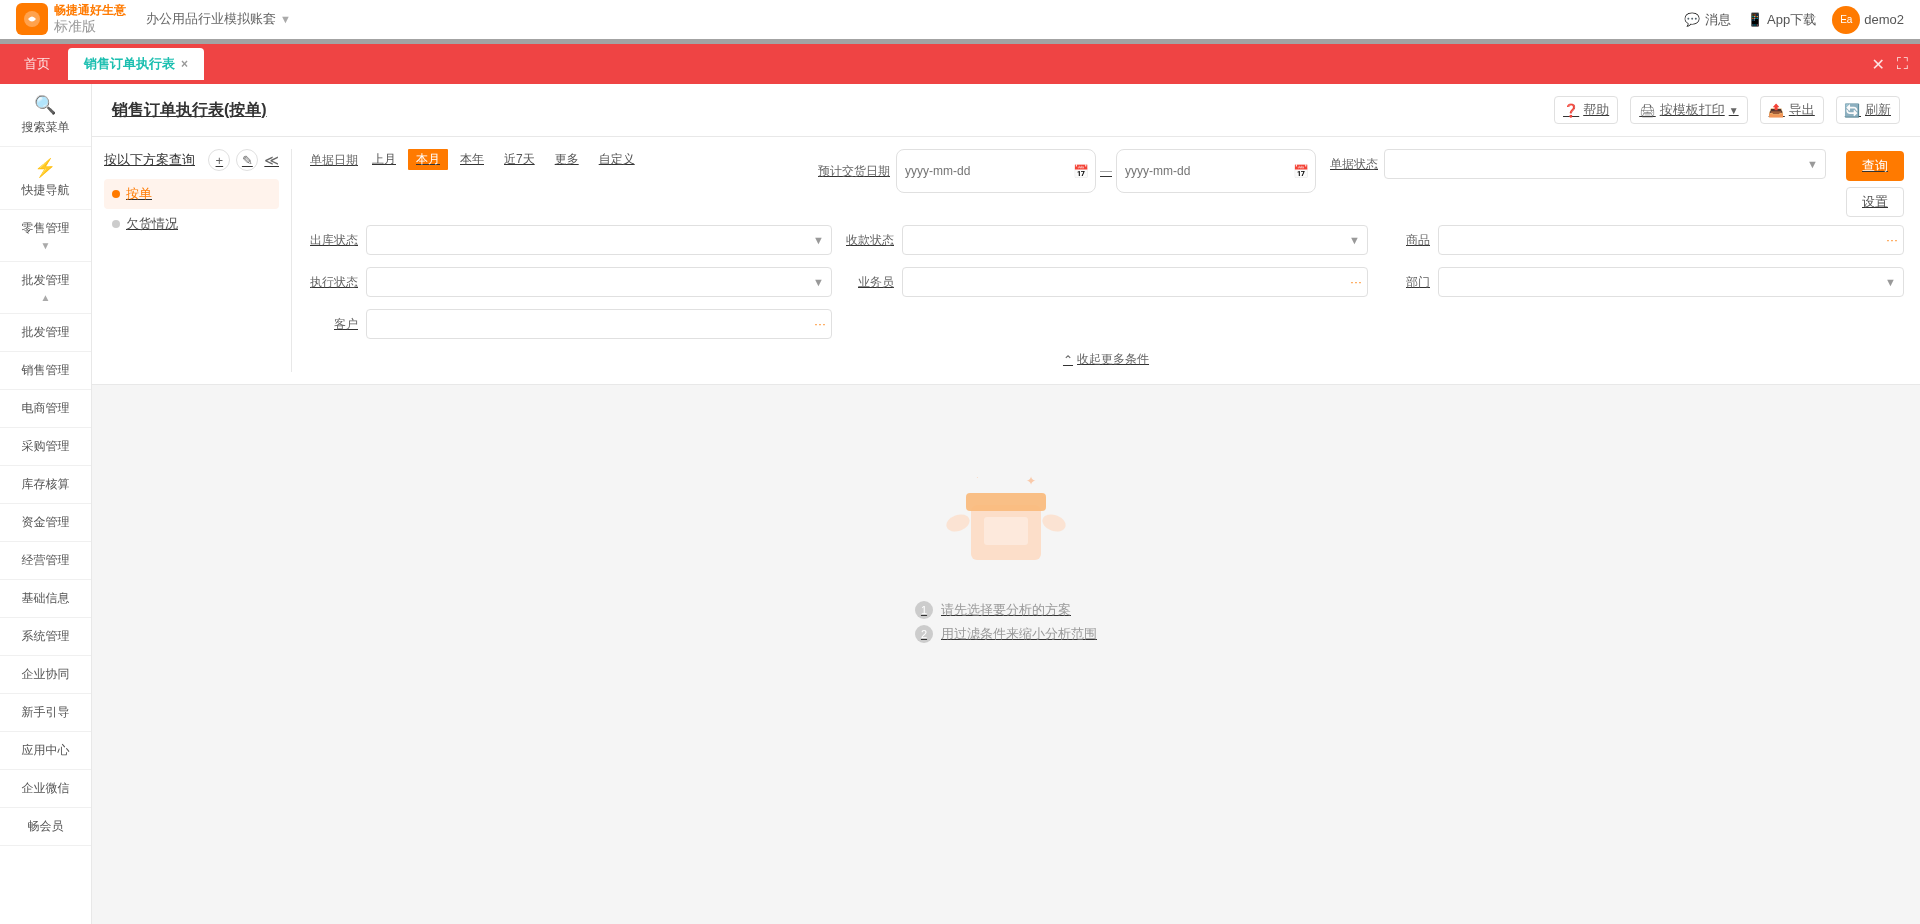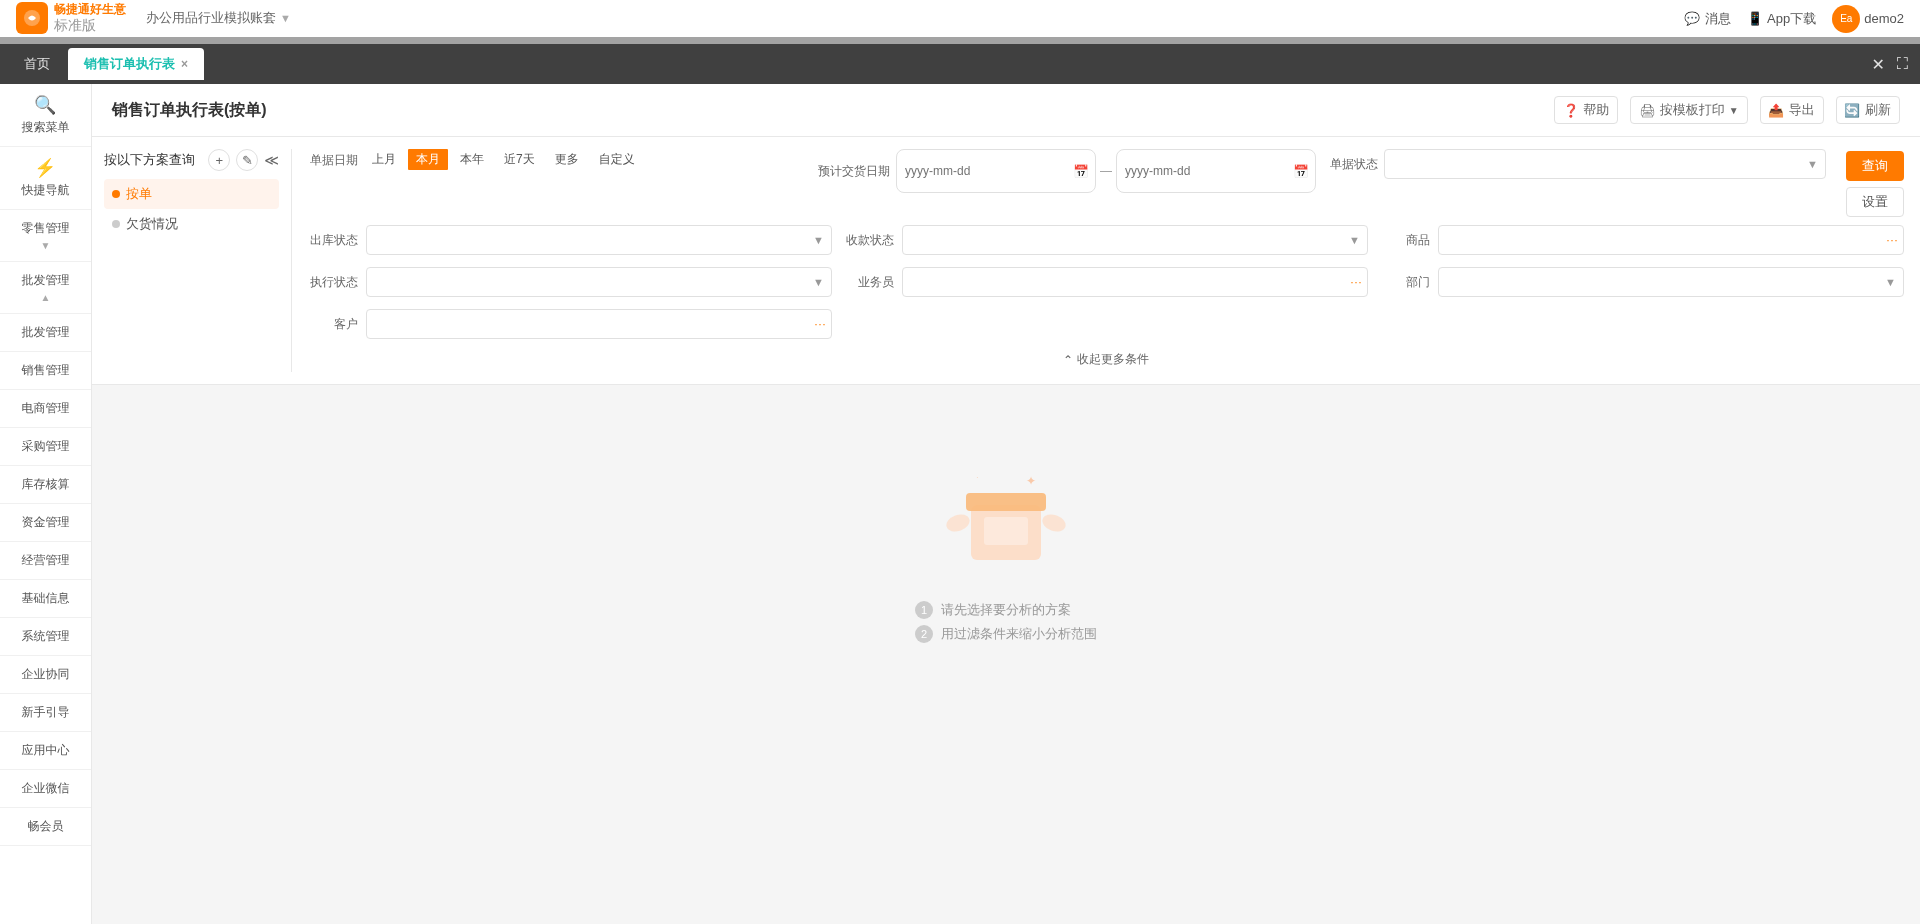--- a/index.html
+++ b/index.html
@@ -2,36 +2,36 @@
 <html><head>
   <meta charset="utf-8">
   <style>
     * { box-sizing: border-box; margin: 0; padding: 0; }
     body { font-family: 'Microsoft YaHei', Arial, sans-serif; font-size: 13px; background: #f5f5f5; color: #333; display: flex; flex-direction: column; height: 100vh; overflow: hidden; }
 
     
     .top-nav {
       display: flex; align-items: center; justify-content: space-between;
       background: #fff; height: 44px; padding: 0 16px;
-      border-bottom: 7px solid #a3a3a3; flex-shrink: 0;
+      border-bottom: 5px solid #a3a3a3; flex-shrink: 0;
     }
     .top-nav-left { display: flex; align-items: center; gap: 8px; }
     .logo-area { display: flex; align-items: center; gap: 6px; }
     .logo-icon { width: 32px; height: 32px; background: #ff7a00; border-radius: 6px; display: flex; align-items: center; justify-content: center; }
     .logo-icon svg { fill: #fff; }
     .logo-text { font-size: 12px; color: #ff7a00; line-height: 1.2; font-weight: bold; }
     .logo-sub { font-size: 14px; color: #999; }
     .breadcrumb-area { display: flex; align-items: center; gap: 4px; color: #666; font-size: 13px; margin-left: 12px; }
     .top-nav-right { display: flex; align-items: center; gap: 16px; color: #555; font-size: 13px; }
     .top-nav-right .nav-item { display: flex; align-items: center; gap: 4px; cursor: pointer; }
     .avatar { width: 28px; height: 28px; border-radius: 50%; background: #ff7a00; display: flex; align-items: center; justify-content: center; color: #fff; font-size: 11px; overflow: hidden; }
 
     
     .tab-bar {
-      background: #404040; display: flex; align-items: center; height: 40px; padding: 0 0 0 8px; flex-shrink: 0;
+      background: #ef4444; display: flex; align-items: center; height: 40px; padding: 0 0 0 8px; flex-shrink: 0;
     }
     .tab-item {
       display: flex; align-items: center; gap: 6px; padding: 0 16px; height: 32px;
       cursor: pointer; color: rgba(255,255,255,0.85); font-size: 13px; border-radius: 4px 4px 0 0;
       margin-right: 2px;
     }
     .tab-item.active { background: #fff; color: #1cbfb0; font-weight: bold; }
     .tab-close { font-size: 12px; color: #999; cursor: pointer; }
     .tab-bar-actions { margin-left: auto; display: flex; align-items: center; gap: 12px; padding: 0 12px; }
     .tab-bar-icon { color: rgba(255,255,255,0.85); cursor: pointer; font-size: 16px; }
@@ -45,21 +45,21 @@
       display: flex; flex-direction: column; overflow-y: auto; flex-shrink: 0;
     }
     .sidebar-item {
       display: flex; flex-direction: column; align-items: center; justify-content: center;
       padding: 10px 4px; cursor: pointer; color: #555; font-size: 12px; gap: 3px;
       border-bottom: 1px solid #f0f0f0;
     }
     .sidebar-item-icon { font-size: 18px; }
 
     
-    .content-area { flex: 1; overflow-y: auto; background: #f5f5f5; }
+    .content-area { flex: 1; overflow-y: auto; background: #f5f5f5; text-decoration: underline; }
 
     
     .page-header {
       display: flex; align-items: center; justify-content: space-between;
       background: #fff; padding: 12px 20px; border-bottom: 1px solid #e8e8e8;
     }
     .page-title { font-size: 16px; font-weight: bold; color: #333; }
     .page-actions { display: flex; align-items: center; gap: 12px; font-size: 13px; color: #666; }
     .page-actions .action-btn {
       display: flex; align-items: center; gap: 4px; cursor: pointer; padding: 4px 8px;

